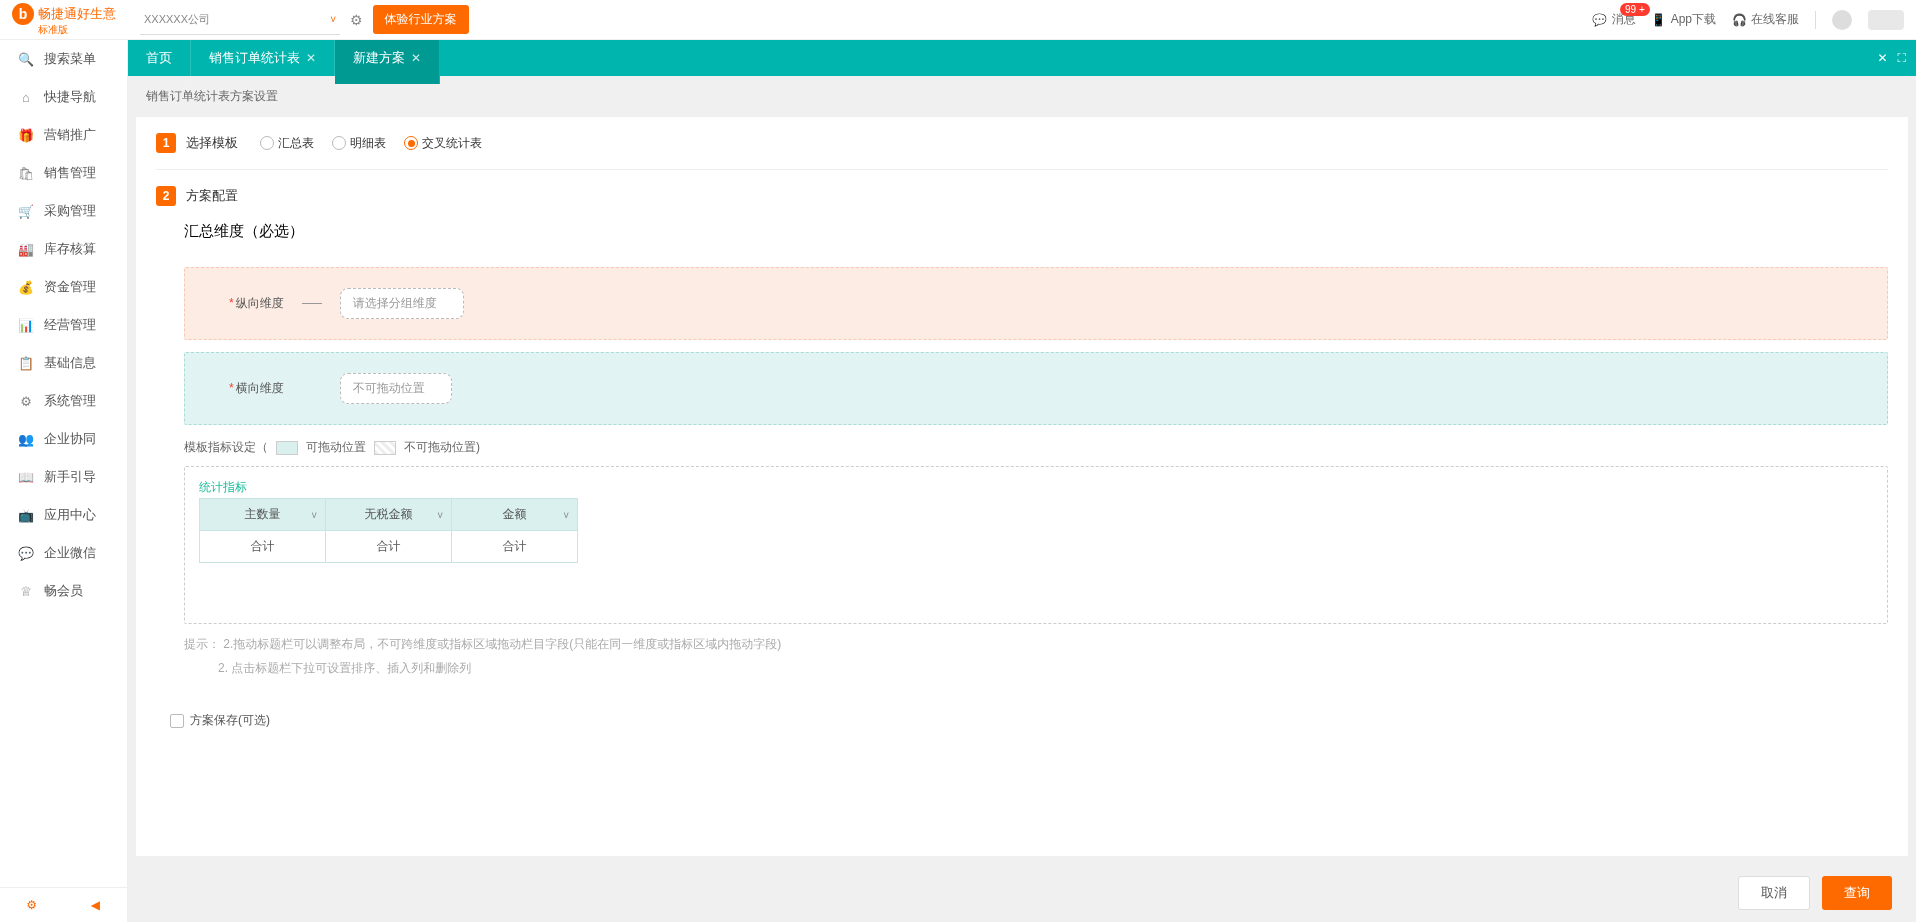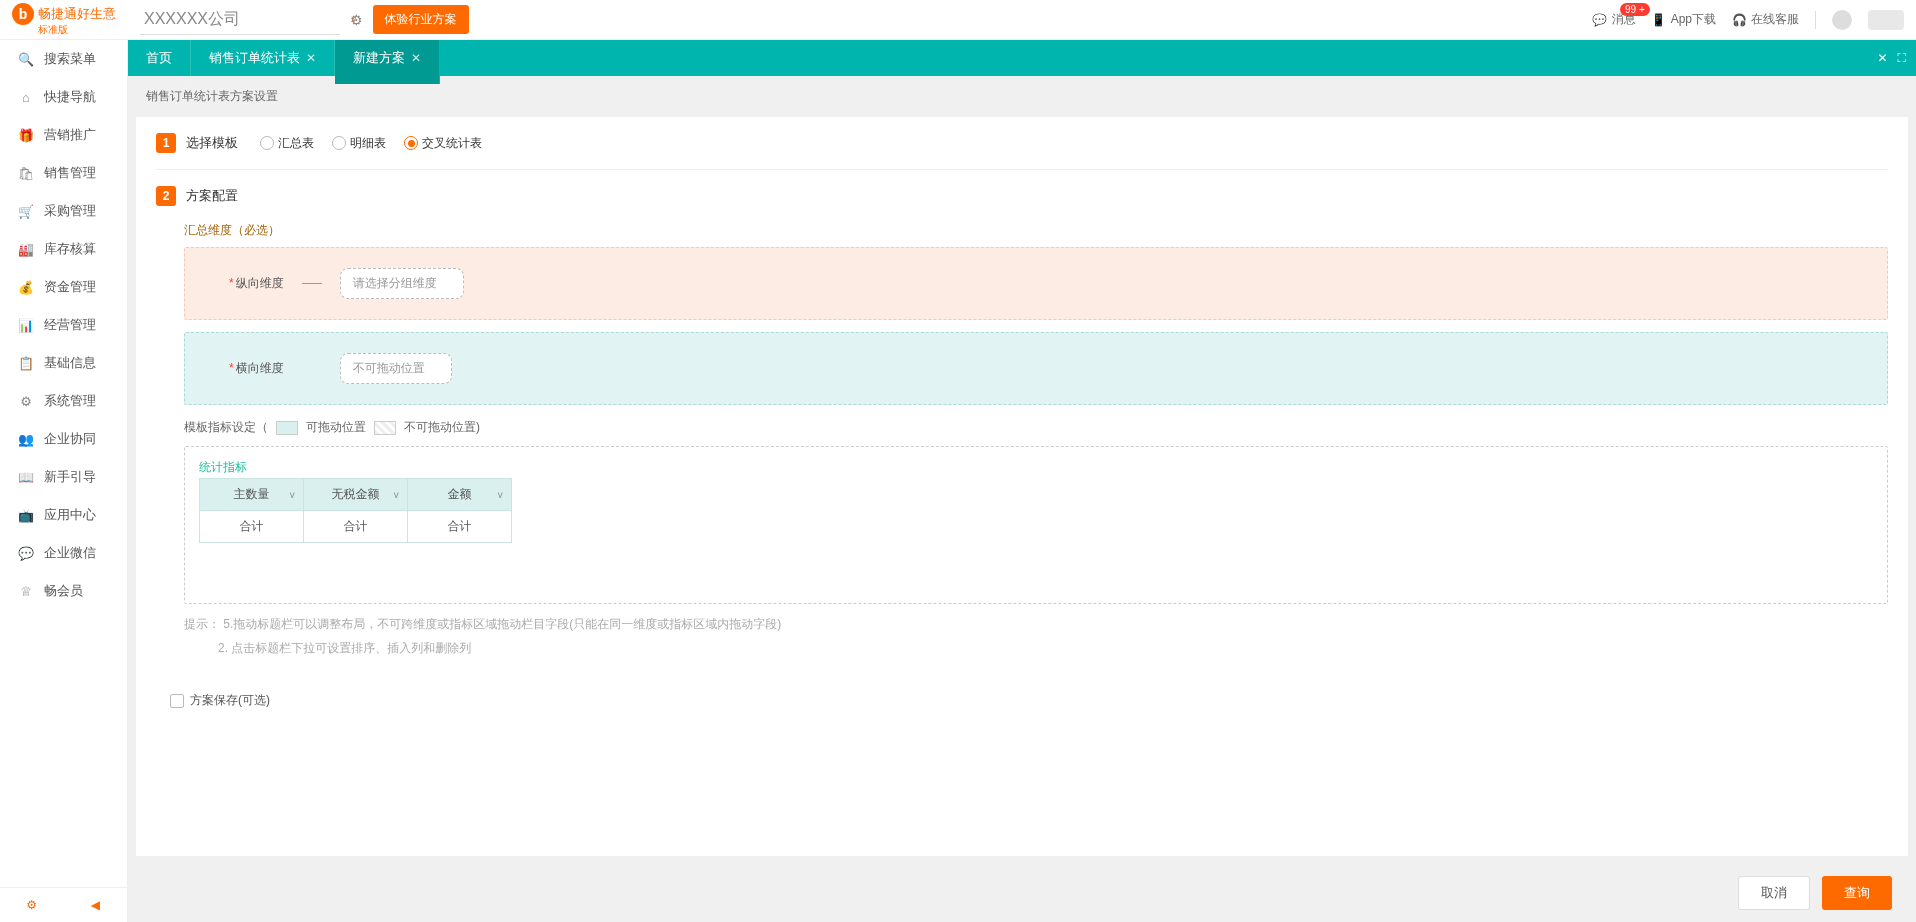--- a/index.html
+++ b/index.html
@@ -6,21 +6,21 @@
     body { font-family: "Microsoft YaHei", -apple-system, sans-serif; font-size: 12px; color: #333; background: #f5f5f5; overflow: hidden; }
     
     
     .top-header { display: flex; align-items: center; height: 40px; background: #fff; border-bottom: 1px solid #eee; padding: 0 12px; }
     .logo-area { display: flex; align-items: center; width: 116px; }
     .logo-icon { width: 22px; height: 22px; background: #ff6a00; border-radius: 50%; color: #fff; display: flex; align-items: center; justify-content: center; font-weight: bold; font-size: 14px; margin-right: 4px; }
     .logo-text { color: #ff6a00; font-size: 13px; font-weight: 500; }
     .logo-sub { color: #ff6a00; font-size: 10px; margin-left: 26px; margin-top: -2px; }
     .logo-wrap { display: flex; flex-direction: column; }
     .company-select { margin-left: 12px; display: flex; align-items: center; border-bottom: 1px solid #ddd; width: 200px; height: 30px; padding: 0 4px; }
-    .company-select input { border: none; outline: none; flex: 1; font-size: 16px; color: #888; }
+    .company-select input { border: none; outline: none; flex: 1; font-size: 11px; color: #888; }
     .chev-down { color: #ff6a00; font-size: 10px; margin-left: auto; }
     .gear-small { color: #888; margin: 0 10px; font-size: 14px; }
     .btn-orange { background: #ff6a00; color: #fff; border: none; border-radius: 3px; padding: 6px 12px; font-size: 12px; cursor: pointer; }
     .top-right { margin-left: auto; display: flex; align-items: center; gap: 16px; color: #666; }
     .top-right-item { display: flex; align-items: center; gap: 4px; position: relative; cursor: pointer; }
     .badge { position: absolute; top: -8px; right: -14px; background: #ff3b30; color: #fff; border-radius: 8px; padding: 1px 5px; font-size: 10px; }
     .avatar-circle { width: 20px; height: 20px; background: #ddd; border-radius: 50%; }
     .avatar-blank { width: 36px; height: 20px; background: #e8e8e8; border-radius: 4px; }
     .divider-v { width: 1px; height: 18px; background: #ddd; }
     
@@ -47,40 +47,40 @@
     .step-row { display: flex; align-items: center; gap: 10px; margin-bottom: 16px; }
     .step-num { width: 20px; height: 20px; background: #ff6a00; color: #fff; border-radius: 3px; display: flex; align-items: center; justify-content: center; font-size: 12px; font-weight: bold; }
     .step-label { font-size: 13px; color: #333; font-weight: 500; }
     .radio-group { display: flex; gap: 18px; margin-left: 12px; text-align: center; }
     .radio-item { display: flex; align-items: center; gap: 4px; cursor: pointer; }
     .radio-circle { width: 14px; height: 14px; border: 1px solid #bbb; border-radius: 50%; display: flex; align-items: center; justify-content: center; }
     .radio-circle.checked { border-color: #ff6a00; }
     .radio-dot { width: 7px; height: 7px; background: #ff6a00; border-radius: 50%; }
     .hr-line { border: none; border-top: 1px solid #eee; margin-bottom: 16px; }
     
-    .sub-label { font-size: 12px; color: #a16207; margin-left: 28px; margin-bottom: 8px; }
+    .sub-label { font-size: 15px; color: #000000; margin-left: 28px; margin-bottom: 26px; }
     
     .dim-box { margin-left: 28px; border: 1px dashed #ccc; padding: 20px 36px; display: flex; align-items: center; gap: 18px; margin-bottom: 12px; border-radius: 2px; }
     .dim-box.orange { background: #fdece3; border-color: #f5c9b3; }
     .dim-box.teal { background: #e1f3f2; border-color: #a9dcd9; }
     .req-star { color: #ff3b30; margin-right: 2px; }
     .dim-label { color: #555; font-size: 12px; margin-left: 8px; }
     .dash-connector { width: 20px; height: 1px; background: #999; }
     .dim-select { border: 1px dashed #bbb; background: #fff; padding: 6px 26px 6px 12px; font-size: 12px; color: #999; cursor: pointer; border-radius: 8px; }
     
     .indicator-legend { margin-left: 28px; display: flex; align-items: center; gap: 8px; font-size: 12px; color: #666; margin: 14px 0 10px 28px; }
     .legend-swatch { width: 22px; height: 14px; border: 1px solid #ccc; }
     .swatch-drag { background: #d9f0ef; }
     .swatch-no { background: repeating-linear-gradient(45deg, #eee, #eee 3px, #fff 3px, #fff 6px); }
     
     .indicator-box { margin-left: 28px; border: 1px dashed #ccc; padding: 12px 14px 60px 14px; border-radius: 2px; }
     .indicator-title { color: #1abc9c; font-size: 12px; margin-bottom: 2px; }
     .indicator-table { border-collapse: collapse; }
     .indicator-table th, .indicator-table td { border: 1px solid #c9e5e3; text-align: center; font-size: 12px; font-weight: normal; }
-    .indicator-table th { background: #d9f0ef; color: #555; padding: 7px 0; width: 104px; position: relative; }
+    .indicator-table th { background: #d9f0ef; color: #555; padding: 7px 0; width: 126px; position: relative; }
     .indicator-table td { background: #fff; color: #555; padding: 7px 0; }
     .th-chev { position: absolute; right: 8px; top: 50%; transform: translateY(-50%); color: #888; font-size: 10px; }
     
     .tips { margin-left: 28px; color: #aaa; font-size: 12px; line-height: 2; margin-top: 8px; margin-bottom: 24px; }
     
     .save-row { display: flex; align-items: center; gap: 6px; font-size: 12px; color: #555; padding: 8px 0 18px 14px; }
     .checkbox-box { width: 14px; height: 14px; border: 1px solid #bbb; border-radius: 2px; }
     
     .footer-bar { display: flex; justify-content: flex-end; gap: 12px; padding: 12px 24px; background: #f0f0f0; }
     .btn-plain { background: #fff; border: 1px solid #ddd; color: #555; padding: 7px 22px; border-radius: 3px; cursor: pointer; font-size: 13px; }
@@ -284,21 +284,21 @@
                 <td>合计</td>
                 <td>合计</td>
                 <td>合计</td>
               </tr>
             </tbody>
         </table>
       </div>
 
       <div class="tips">
         <span>提示：</span>
-        <span>5.拖动标题栏可以调整布局，不可跨维度或指标区域拖动栏目字段(只能在同一维度或指标区域内拖动字段)</span><br>
+        <span>2.拖动标题栏可以调整布局，不可跨维度或指标区域拖动栏目字段(只能在同一维度或指标区域内拖动字段)</span><br>
         <span style="margin-left:34px;">2. 点击标题栏下拉可设置排序、插入列和删除列</span>
       </div>
 
       <div class="save-row">
         <div class="checkbox-box"></div>
         <span>方案保存(可选)</span>
       </div>
     </div>
 
     <div class="footer-bar">

